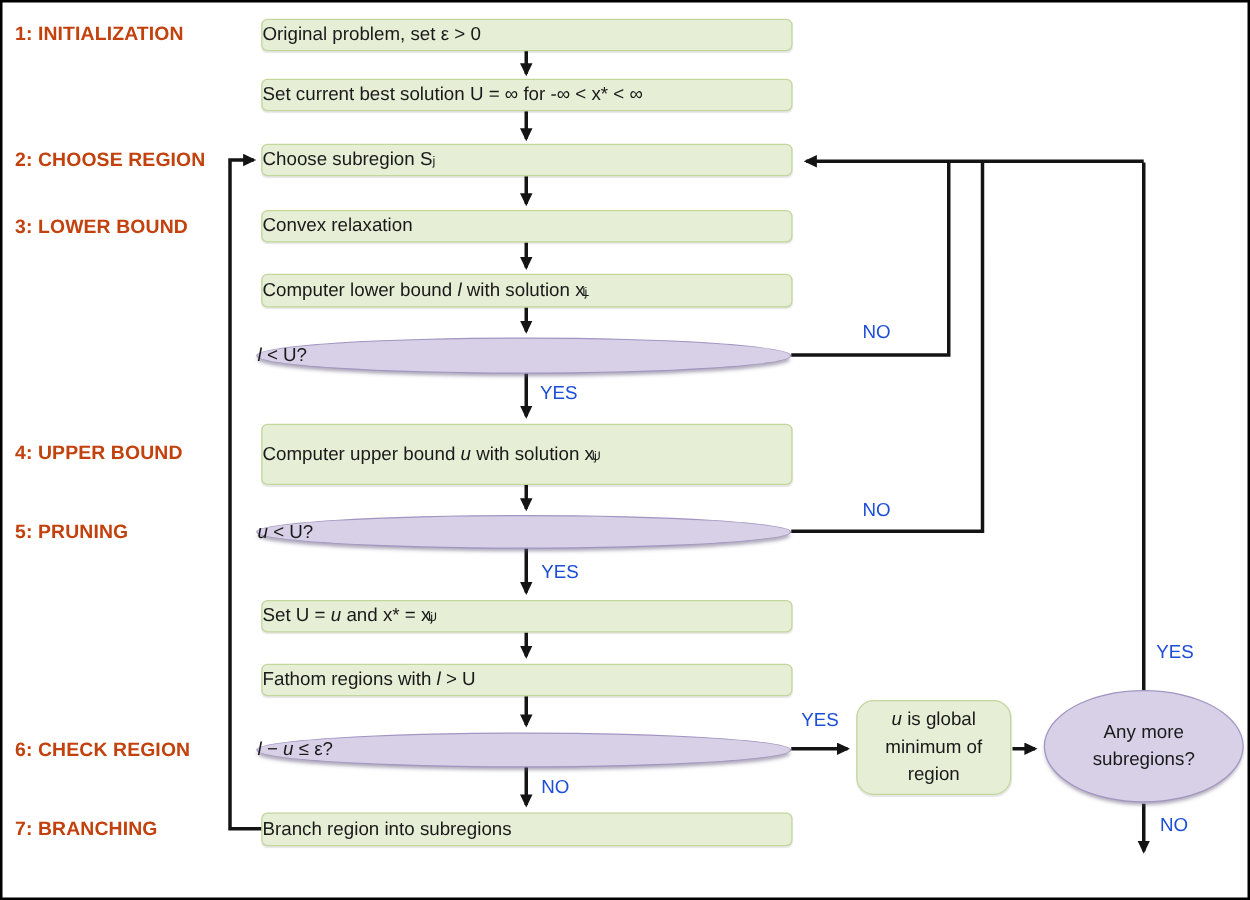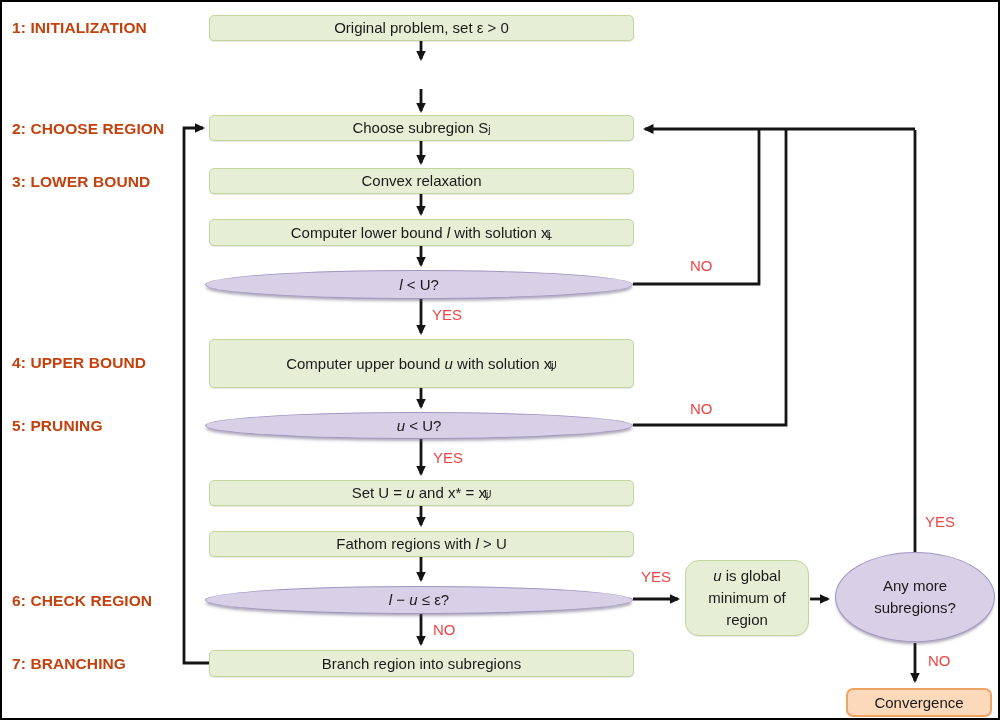--- a/index.html
+++ b/index.html
@@ -7,40 +7,40 @@
     position:relative;width:1000px;height:720px;box-sizing:border-box;
     border:2px solid #000;background:#fff;overflow:hidden;
     font-family:"Liberation Sans",sans-serif;color:var(--text,#1a1a1a);
   }
   .connectors{position:absolute;left:0;top:0;width:1000px;height:720px;pointer-events:none;}
   .stage{
     position:absolute;left:10px;font-size:15.5px;font-weight:700;color:#c2410c;
     white-space:nowrap;letter-spacing:.1px;
   }
   .node{
-    position:absolute;box-sizing:border-box;display:flex;align-items:center;justify-content:center;
+    position:absolute;box-sizing:border-box;display:flex;align-items:center;justify-content:flex-start;
     text-align:center;font-size:15px;line-height:1.45;color:var(--text,#1a1a1a);
   }
   .process{
     background:var(--process-fill,#e6eed6);
     border:1.5px solid var(--process-border,#c3d69b);
     border-radius:5px;box-shadow:0 1px 1px rgba(0,0,0,.10);
   }
   .process.big-radius{border-radius:14px;}
   .decision{
     background:var(--decision-fill,#d8d0e7);
     border:1.5px solid var(--decision-border,#a195c1);
     border-radius:50%;box-shadow:0 3px 3px -1px rgba(95,85,120,.50);
   }
   .terminal{
     background:var(--terminal-fill,#fcd9ba);
     border:2px solid var(--terminal-border,#f0a464);
     border-radius:7px;
   }
-  .elabel{position:absolute;font-size:15px;color:#ef4444;white-space:nowrap;}
+  .elabel{position:absolute;font-size:15px;color:#1d4ed8;white-space:nowrap;}
   sub,sup{font-size:10px;line-height:0;}
   sub{vertical-align:-22%;}
   sup{vertical-align:34%;margin-left:-4px;}
 </style>
 </head>
 <body>
 
 <div class="canvas">
 
   <svg class="connectors" viewBox="0 0 1000 720" xmlns="http://www.w3.org/2000/svg">
@@ -77,20 +77,23 @@
   <div class="stage" style="top:171px">3: LOWER BOUND</div>
   <div class="stage" style="top:352px">4: UPPER BOUND</div>
   <div class="stage" style="top:415px">5: PRUNING</div>
   <div class="stage" style="top:590px">6: CHECK REGION</div>
   <div class="stage" style="top:653px">7: BRANCHING</div>
 
   <div class="node process" style="left:207px;top:13px;width:425px;height:26px">
     <span><span>Original problem, set ε &gt; 0</span></span>
   </div>
 
+  <div class="node process" style="left:207px;top:61px;width:425px;height:26px">
+    <span><span>Set current best solution U = ∞ for -∞ &lt; x* &lt; ∞</span></span>
+  </div>
 
   <div class="node process" style="left:207px;top:113px;width:425px;height:26px">
     <span><span>Choose subregion S</span><sub>j</sub></span>
   </div>
 
   <div class="node process" style="left:207px;top:166px;width:425px;height:26px">
     <span><span>Convex relaxation</span></span>
   </div>
 
   <div class="node process" style="left:207px;top:217px;width:425px;height:27px">
@@ -126,23 +129,20 @@
   </div>
 
   <div class="node process big-radius" style="left:683px;top:558px;width:124px;height:76px;padding:2px 6px">
     <span><span style="font-style: italic;">u</span><span> is global minimum of region</span></span>
   </div>
 
   <div class="node decision" style="left:833px;top:550px;width:160px;height:90px;padding:0 12px">
     <span><span>Any more subregions?</span></span>
   </div>
 
-  <div class="node terminal" style="left:844px;top:686px;width:146px;height:29px">
-    <span><span>Convergence</span></span>
-  </div>
 
   <div class="elabel" style="left:430px;top:304px">YES</div>
   <div class="elabel" style="left:688px;top:255px">NO</div>
   <div class="elabel" style="left:431px;top:447px">YES</div>
   <div class="elabel" style="left:688px;top:398px">NO</div>
   <div class="elabel" style="left:639px;top:566px">YES</div>
   <div class="elabel" style="left:431px;top:619px">NO</div>
   <div class="elabel" style="left:923px;top:511px">YES</div>
   <div class="elabel" style="left:926px;top:650px">NO</div>
 

